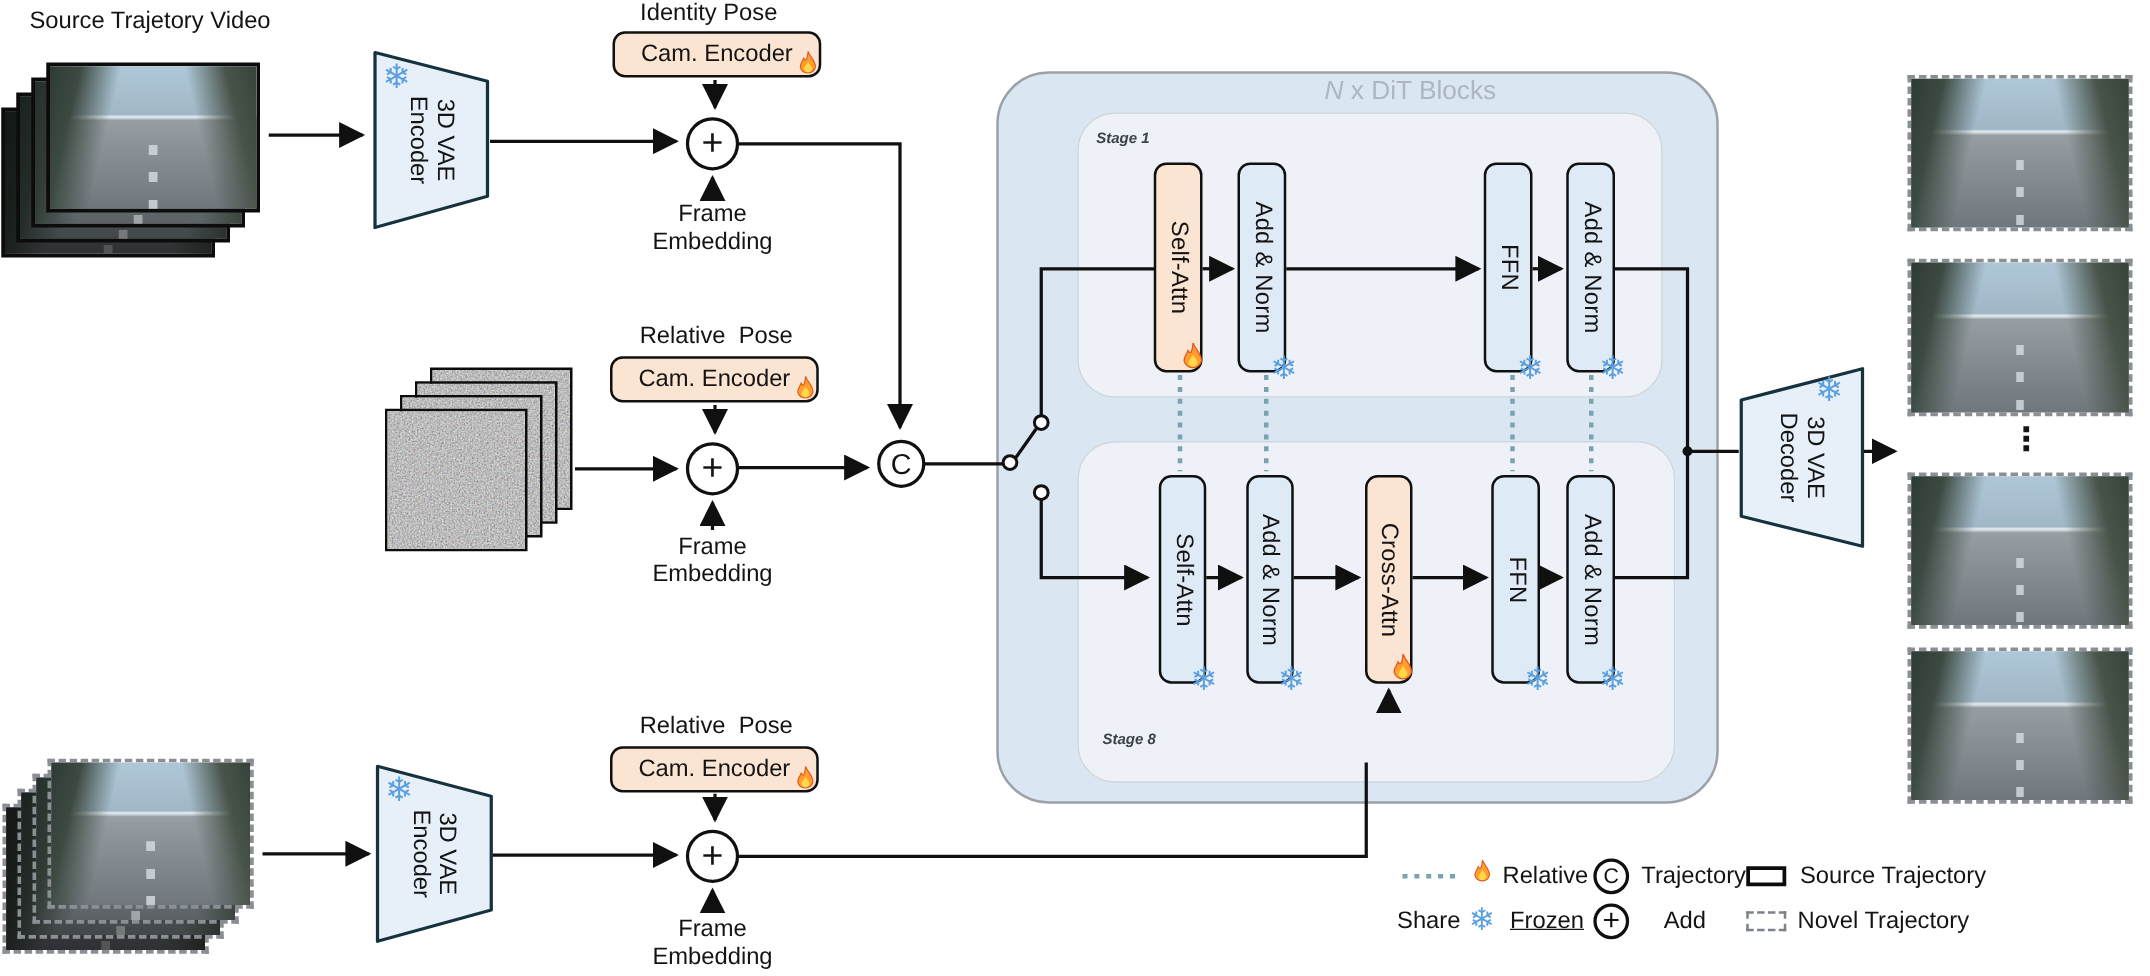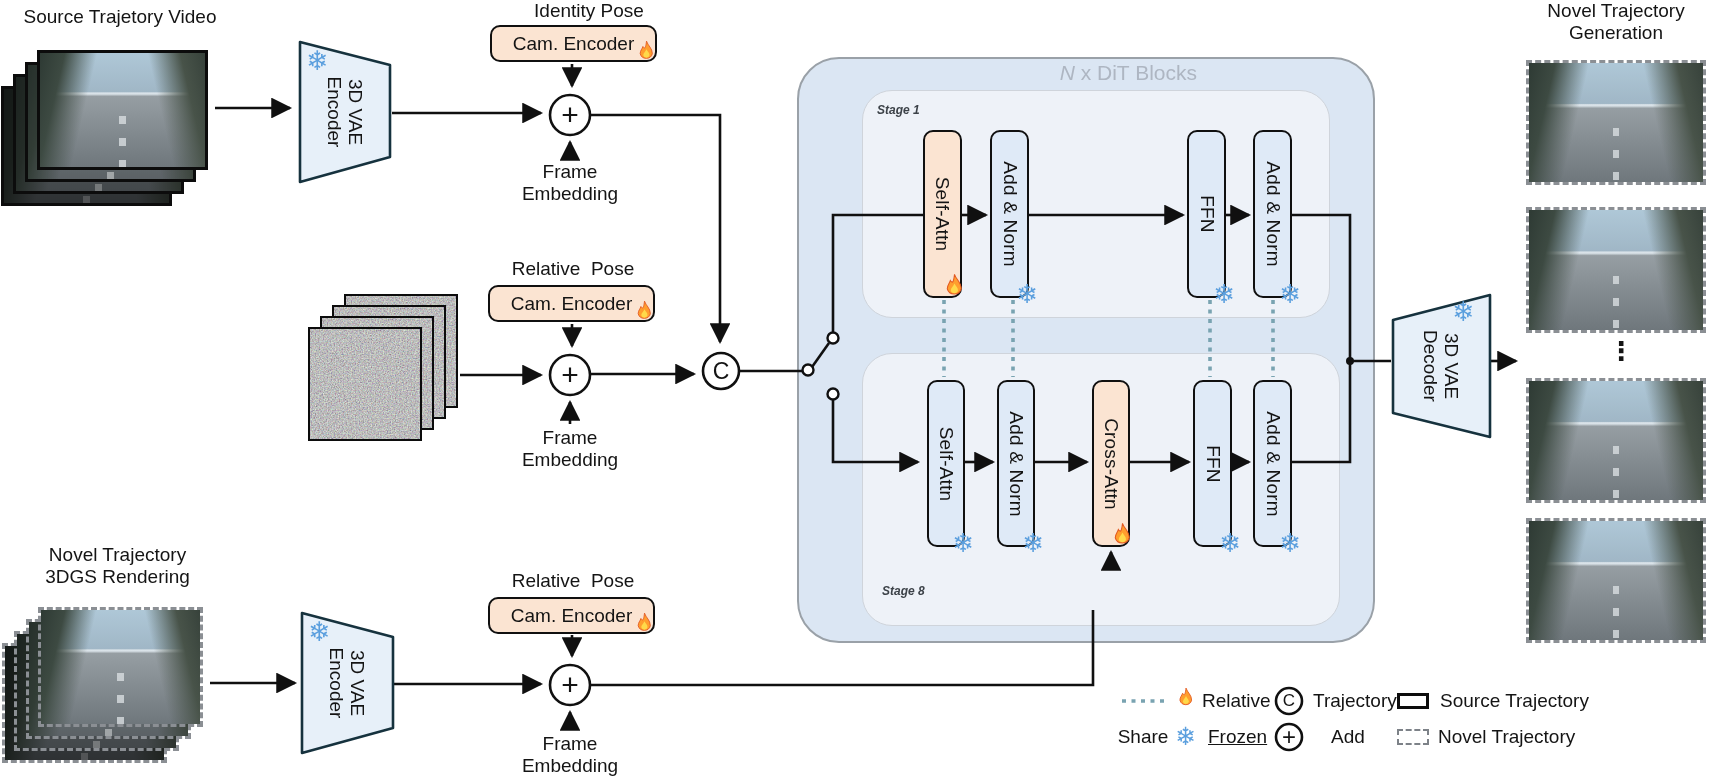--- a/index.html
+++ b/index.html
@@ -162,21 +162,21 @@
       <div class="street dim1"></div>
     </div>
   <div class="shot solid" style="left:37px;top:50px;width:171px;height:120px;">
       <div class="street"></div>
     </div>
 
   <span class="badge snow" style="left:306px;top:48px;font-size:27px;">❄</span>
   <div class="trap-text" style="left:275px;top:91px;width:140px;"><span>3D VAE</span>
 <span>Encoder</span></div>
 
-  <div class="lbl abs" style="left:506px;top:0px;width:166px;">Identity Pose</div>
+  <div class="lbl abs" style="left:484px;top:0px;width:166px;">Identity Pose</div>
   <div class="pill" style="left:490px;top:25px;width:167px;height:37px;">
     <span>Cam. Encoder</span>
     <svg class="flame" style="right:-5px;bottom:-7px;width:27px;height:27px;">
         <use href="#flame-sym"></use>
       </svg>
   </div>
   <div class="lbl abs" style="left:500px;top:161px;width:140px;"><span>Frame</span>
 <span>Embedding</span></div>
 
   <div class="noise-sq" style="left:344px;top:294px;width:114px;height:114px;"><svg width="110" height="110">
@@ -242,22 +242,20 @@
   <div class="block cold" style="left:1253px;top:380px;width:39px;height:167px;">
     <span class="vtext">Add &amp; Norm</span>
     <span class="badge snow" style="right:-11px;bottom:-11px;font-size:26px;">❄</span>
   </div>
 
 
   <span class="badge snow" style="left:1452px;top:299px;font-size:27px;position:absolute;">❄</span>
   <div class="trap-text" style="left:1371px;top:345px;width:140px;"><span>3D VAE</span>
 <span>Decoder</span></div>
 
-  <div class="lbl abs" style="left:5px;top:544px;width:225px;"><span>Novel Trajectory</span>
-<span>3DGS Rendering</span></div>
   <div class="shot dashed" style="left:2px;top:643px;width:165px;height:120px;">
       <div class="street dim3"></div>
     </div>
   <div class="shot dashed" style="left:14px;top:631px;width:165px;height:120px;">
       <div class="street dim2"></div>
     </div>
   <div class="shot dashed" style="left:26px;top:619px;width:165px;height:120px;">
       <div class="street dim1"></div>
     </div>
   <div class="shot dashed" style="left:38px;top:607px;width:165px;height:120px;">
@@ -271,22 +269,20 @@
   <div class="lbl abs" style="left:490px;top:570px;width:166px;">Relative&nbsp; Pose</div>
   <div class="pill" style="left:488px;top:597px;width:167px;height:37px;">
     <span>Cam. Encoder</span>
     <svg class="flame" style="right:-5px;bottom:-7px;width:27px;height:27px;">
         <use href="#flame-sym"></use>
       </svg>
   </div>
   <div class="lbl abs" style="left:500px;top:733px;width:140px;"><span>Frame</span>
 <span>Embedding</span></div>
 
-  <div class="lbl abs" style="left:1516px;top:0px;width:200px;"><span>Novel Trajectory</span>
-<span>Generation</span></div>
   <div class="shot dashed" style="left:1526px;top:60px;width:180px;height:125px;">
       <div class="street"></div>
     </div>
   <div class="shot dashed" style="left:1526px;top:207px;width:180px;height:126px;">
       <div class="street"></div>
     </div>
   <div class="ellipsis" style="left:1608px;top:336px;">⋮</div>
   <div class="shot dashed" style="left:1526px;top:378px;width:180px;height:125px;">
       <div class="street"></div>
     </div>

